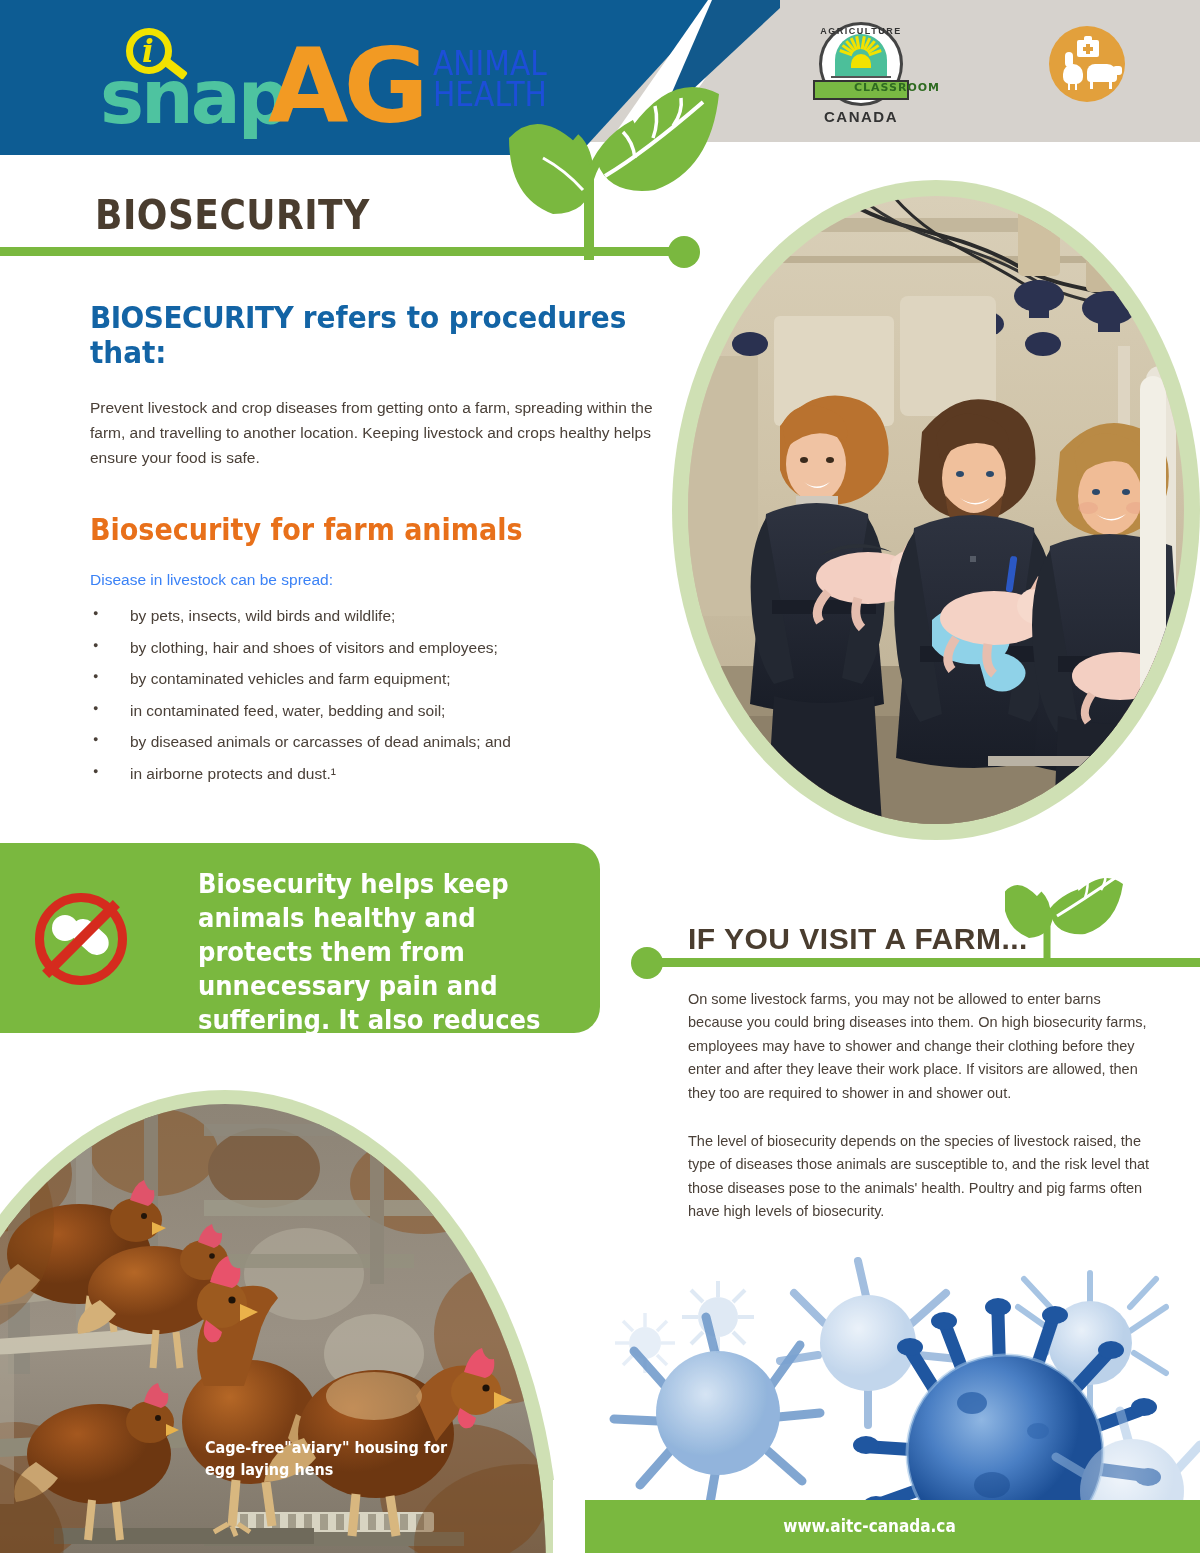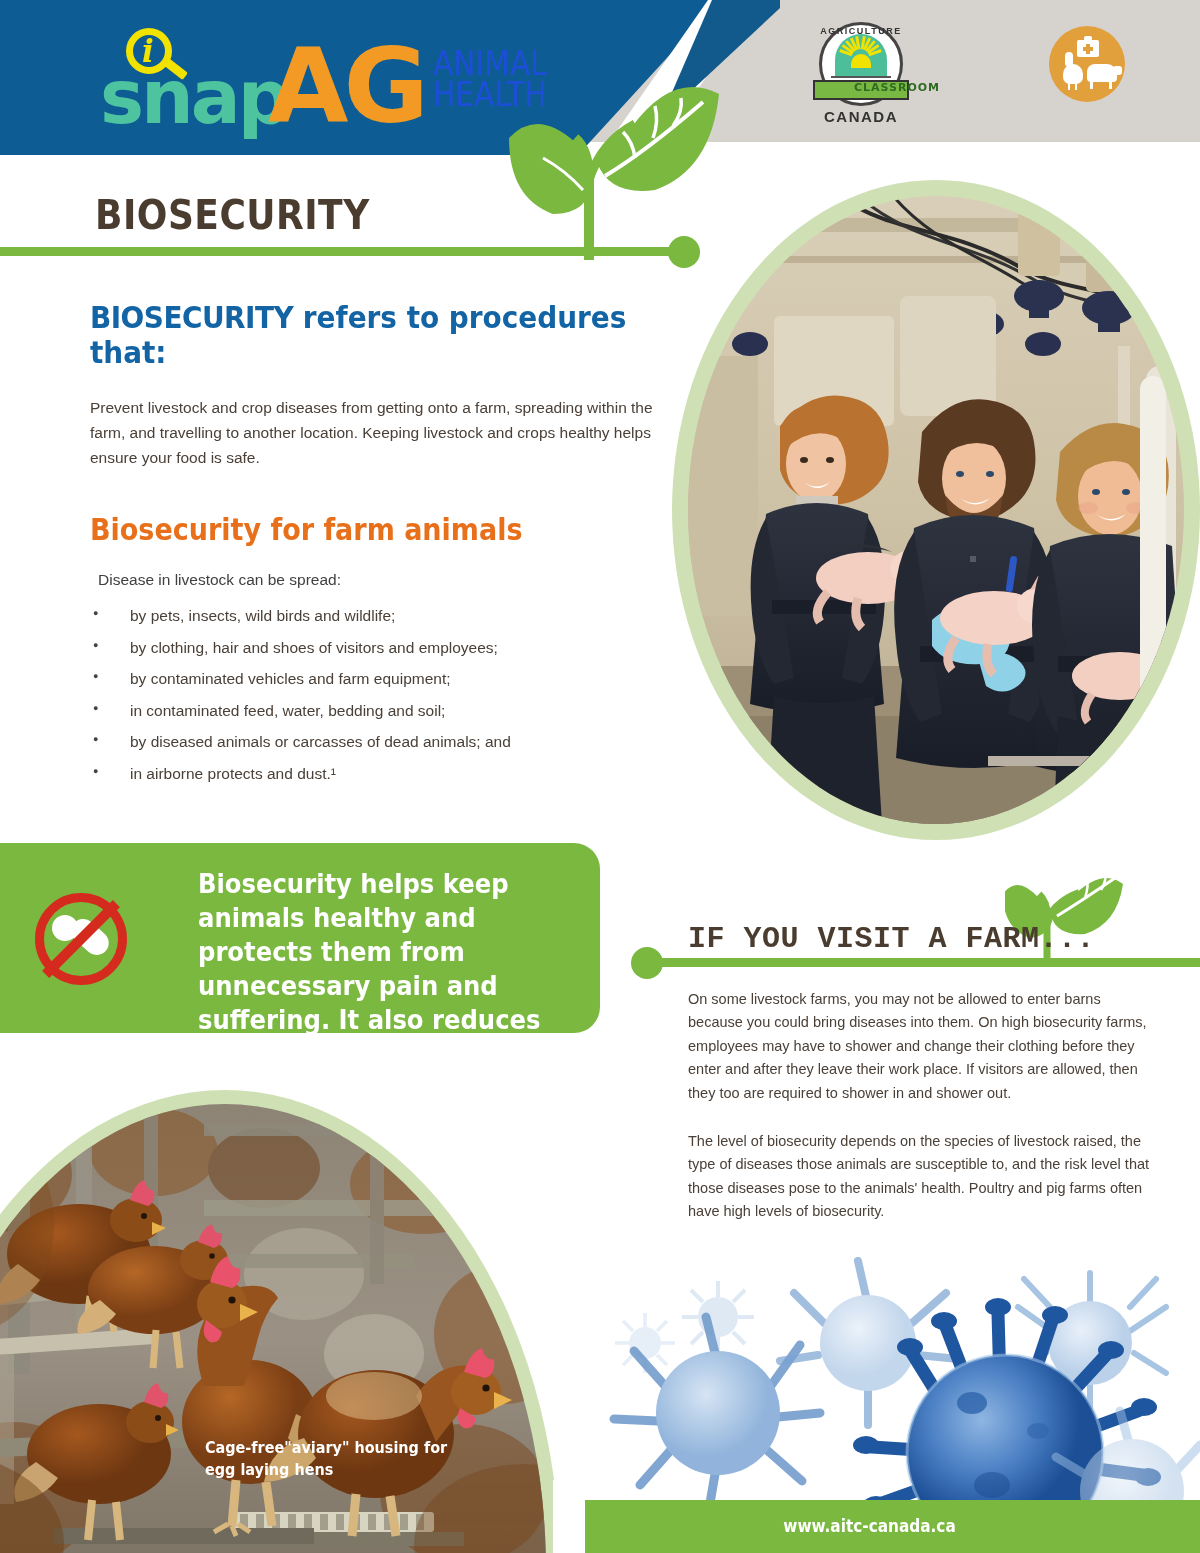--- a/index.html
+++ b/index.html
@@ -156,21 +156,21 @@
     position:absolute; left:90px; top:395px; width:580px;
     font-size:15.5px; line-height:1.62; color:#4a4038;
   }
   .h-orange {
     position:absolute; left:90px; top:512px;
     font-size:30px; font-weight:bold; color:#e8701a;
     font-family:"DejaVu Sans Condensed","Liberation Sans", sans-serif;
   }
   .lead-2 {
     position:absolute; left:90px; top:568px; width:560px;
-    font-size:15.5px; line-height:1.6; color:#404040;margin-left:8px;
+    font-size:15.5px; line-height:1.6; color:#3b82f6;
   }
   .bullets { position:absolute; left:90px; top:608px; width:570px; }
   .bullets li {
     list-style:none; position:relative; padding-left:40px;
     font-size:15.5px; line-height:1.0; margin-bottom:16px; color:#4a4038;
   }
   .bullets li:before {
     content:"\25CF"; position:absolute; left:3px; top:1px; font-size:9px; color:#4a4038;
   }
 
@@ -213,21 +213,21 @@
   }
   .no-pill .cap2 {
     position:absolute; left:34px; top:32px; width:42px; height:24px;
     background:#ffffff; border-radius:12px; transform:rotate(42deg);
   }
 
   
   .sec2-title {
     position:absolute; left:688px; top:922px;
     font-size:30px; font-weight:bold; color:#4a3d2f; letter-spacing:0.5px;
-    font-family:Liberation Mono, monospace;
+    font-family:Liberation Sans, sans-serif;
   }
   .divider-2 { position:absolute; left:648px; top:958px; width:552px; height:9px; background:#7ab83f; }
   .divider-2-dot {
     position:absolute; left:631px; top:947px; width:32px; height:32px;
     border-radius:50%; background:#7ab83f;
   }
   .sprout2 { position:absolute; left:1005px; top:872px; width:120px; height:95px; }
   .rt-para {
     position:absolute; left:688px; top:988px; width:460px;
     font-size:14.5px; line-height:1.62; color:#4a4038;

